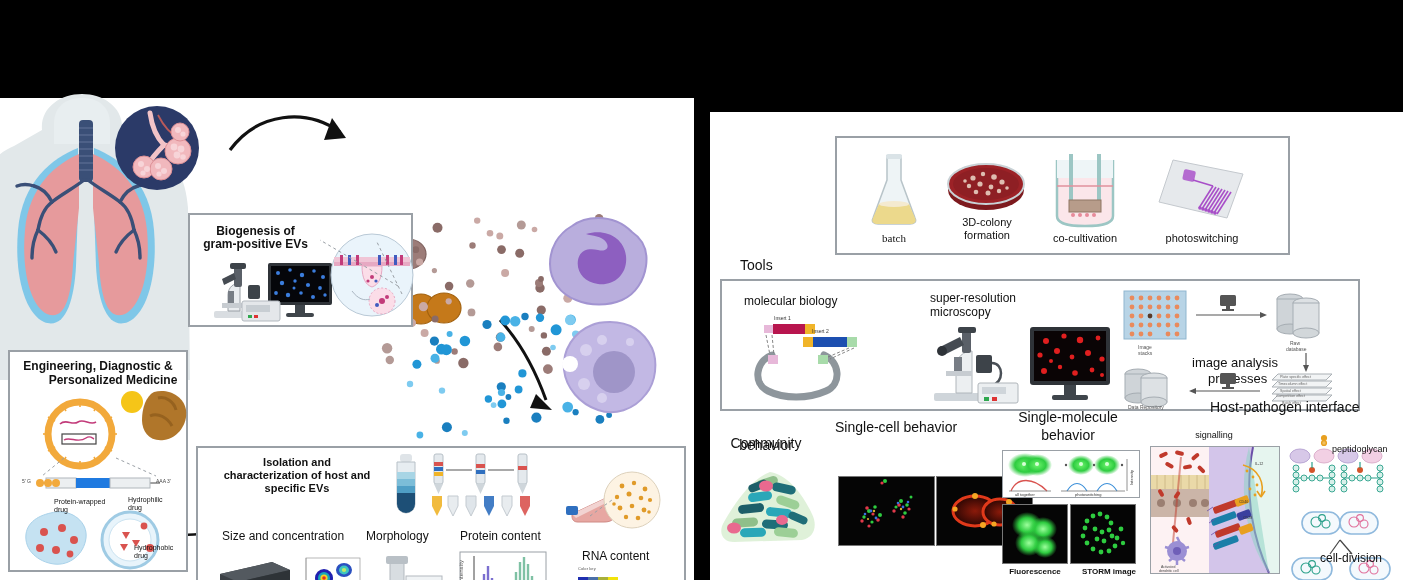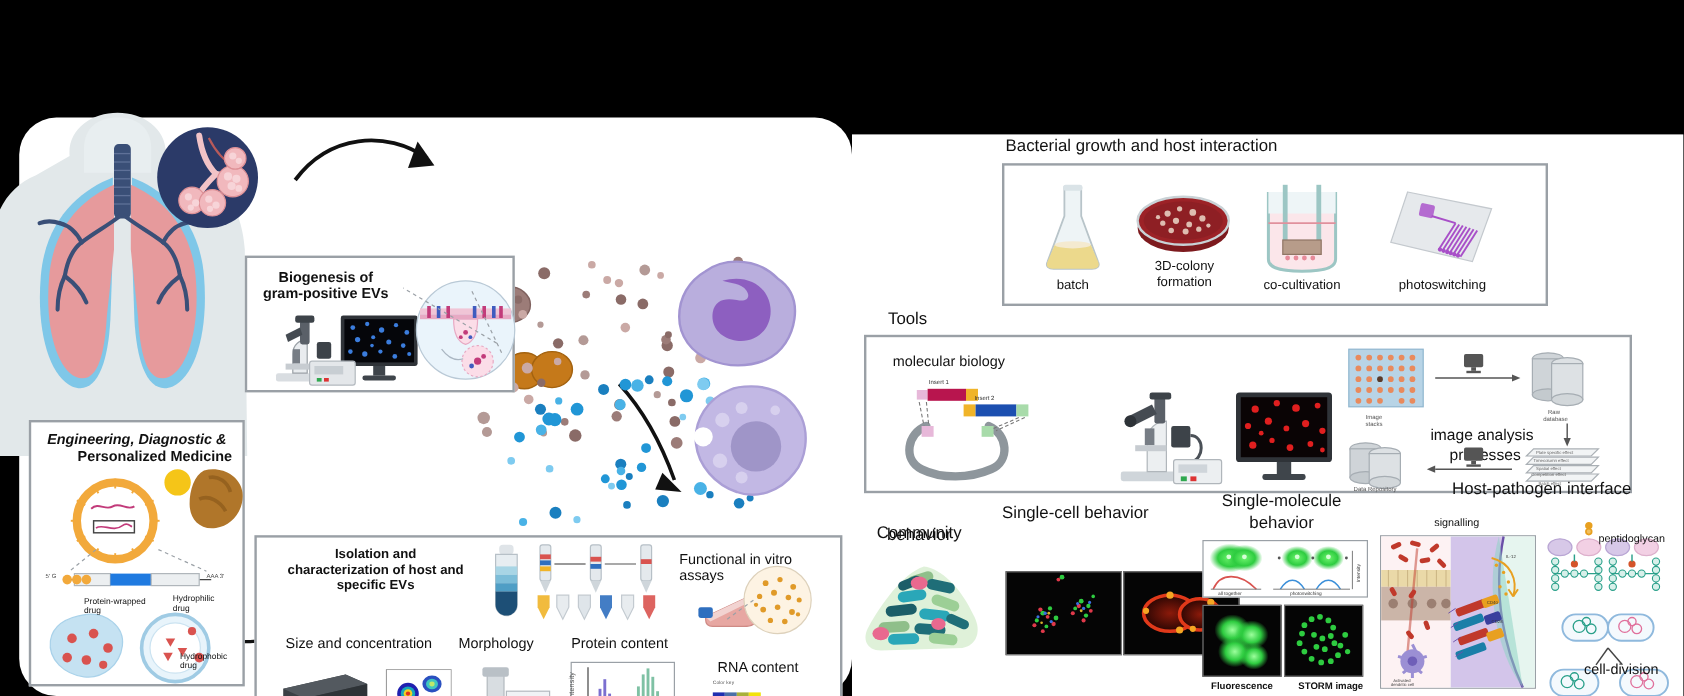--- a/index.html
+++ b/index.html
@@ -8,21 +8,21 @@
     width:1403px; height:580px;
     background:#000;
     font-family:"Liberation Sans", sans-serif;
     overflow:hidden;
     position:relative;
   }
   .stage { position:absolute; inset:0; }
 
   
   .panel { position:absolute; background:#fff; }
-  #panel-left  { left:16px;    top:98px;  width:694px;  height:482px;border-radius:31px; }
+  #panel-left  { left:0;    top:98px;  width:694px;  height:482px; }
   #panel-right { left:710px; top:112px; width:693px; height:468px; }
 
   .box { position:absolute; border:2px solid #9aa0a6; background:#fff; }
   .lbl { position:absolute; color:#111; line-height:1.12; }
   .ctr { text-align:center; }
   .bold { font-weight:bold; }
 
   
   .art { position:absolute; }
   svg { display:block; overflow:visible; }
@@ -365,21 +365,21 @@
     </div>
 
     <div class="art" style="left:280px; top:140px; width:130px; height:60px;">
       <svg width="130" height="60" viewBox="0 0 130 60">
         <line x1="118" y1="48" x2="40" y2="2" stroke="#9aa0a6" stroke-dasharray="3 3"></line>
         <line x1="122" y1="56" x2="96" y2="2" stroke="#9aa0a6" stroke-dasharray="3 3"></line>
       </svg>
     </div>
 
     <div class="box" style="left:8px; top:252px; width:180px; height:222px;">
-      <div class="lbl t12 bold ctr" style="left:0; top:8px; width:176px;font-style:italic;">Engineering, Diagnostic &amp;</div>
+      <div class="lbl t12 bold ctr" style="left:0; top:8px; width:176px;">Engineering, Diagnostic &amp;</div>
       <div class="lbl t12 bold ctr" style="left:0; top:22px; width:206px;">Personalized Medicine</div>
 
       <div class="art" style="left:28px; top:44px; width:84px; height:78px;">
         <svg width="84" height="78" viewBox="0 0 84 78">
           <circle cx="42" cy="38" r="32" fill="none" stroke="#f2a93b" stroke-width="7"></circle>
           <circle cx="42" cy="38" r="26" fill="#fff"></circle>
           <g stroke="#f2a93b" stroke-width="1.6">
             <line x1="42" y1="3" x2="42" y2="11"></line>
               <line x1="60" y1="8" x2="56" y2="15"></line>
             <line x1="74" y1="21" x2="67" y2="25"></line>
@@ -507,21 +507,20 @@
             <path d="M56 44 h10 v10 l-5 10 l-5 -10 Z" fill="#2f6fbf" opacity=".9"></path>
             <path d="M74 44 h10 v10 l-5 10 l-5 -10 Z" fill="#e8ecef" stroke="#c3cad0"></path>
             <path d="M92 44 h10 v10 l-5 10 l-5 -10 Z" fill="#d9534f" opacity=".9"></path>
           </g>
         </svg>
       </div>
 
       <div class="lbl t12" style="left:24px; top:82px;">Size and concentration</div>
       <div class="lbl t12" style="left:168px; top:82px;">Morphology</div>
       <div class="lbl t12" style="left:262px; top:82px;">Protein content</div>
-      <div class="lbl t12" style="left:352px; top:12px;">Functional in vitro assays</div>
       <div class="lbl t12" style="left:384px; top:102px;">RNA content</div>
 
       <div class="art" style="left:20px; top:112px; width:74px; height:68px;">
         <svg width="74" height="68" viewBox="0 0 74 68">
           <path d="M2 14 L54 2 L72 10 L72 58 L20 66 L2 58 Z" fill="#3b4045"></path>
           <path d="M2 14 L54 2 L72 10 L20 22 Z" fill="#53595f"></path>
           <path d="M20 22 L72 10 L72 58 L20 66 Z" fill="#2e3337"></path>
           <rect x="26" y="30" width="34" height="16" fill="#22262a"></rect>
           <rect x="26" y="52" width="8" height="8" fill="#c0392b"></rect>
           <rect x="6" y="24" width="8" height="26" fill="#44494e"></rect>
@@ -629,33 +628,32 @@
           <rect x="30" y="5" width="10" height="8" fill="#f2e30a"></rect>
         </svg>
       </div>
       <div class="lbl micro" style="left:380px; top:119px;">Color key</div>
 
     </div>
   </div>
 
   <div class="panel" id="panel-right">
 
-    <div class="lbl t14" style="left:128px; top:2px;">Bacterial growth and host interaction</div>
 
     <div class="box" style="left:125px; top:24px; width:455px; height:119px;">
 
       <div class="art" style="left:32px; top:16px; width:50px; height:72px;">
         <svg width="50" height="72" viewBox="0 0 50 72">
           <path d="M18 2 h14 v24 L46 64 C48 68 45 70 41 70 L9 70 C5 70 2 68 4 64 L18 26 Z" fill="#eef4f6" stroke="#b8c4c9" stroke-width="1.5"></path>
           <path d="M10 50 L40 50 L46 64 C48 68 45 70 41 70 L9 70 C5 70 2 68 4 64 Z" fill="#ecd98c"></path>
           <ellipse cx="25" cy="50" rx="15" ry="3" fill="#f4ead0"></ellipse>
           <rect x="17" y="0" width="16" height="5" rx="2" fill="#dae3e7"></rect>
         </svg>
       </div>
-      <div class="lbl t11 ctr" style="left:24px; top:94px; width:66px;">batch</div>
+      <div class="lbl t11 ctr" style="left:24px; top:94px; width:66px;font-family:Liberation Serif, serif;">batch</div>
 
       <div class="art" style="left:110px; top:22px; width:78px; height:52px;">
         <svg width="78" height="52" viewBox="0 0 78 52">
           <ellipse cx="39" cy="30" rx="38" ry="20" fill="#7d1a1e"></ellipse>
           <ellipse cx="39" cy="24" rx="38" ry="20" fill="#9c2227" stroke="#c9d2d6" stroke-width="2"></ellipse>
           <ellipse cx="39" cy="24" rx="33" ry="16" fill="#8e1f24"></ellipse>
           <g fill="#e7cfc0" opacity=".9">
             <circle cx="26" cy="18" r="2.6"></circle>
               <circle cx="36" cy="14" r="2.2"></circle>
               <circle cx="47" cy="17" r="2.8"></circle>
@@ -739,20 +737,21 @@
             <path d="M16 24 L20 44"></path>
               <path d="M22 24 L24 44"></path>
             <path d="M99 37 L78 46"></path>
               <path d="M104 37 L80 48"></path>
           </g>
           <text x="24" y="9" font-size="5" fill="#333" font-family="'Liberation Sans',sans-serif">Insert 1</text>
           <text x="62" y="22" font-size="5" fill="#333" font-family="'Liberation Sans',sans-serif">Insert 2</text>
         </svg>
       </div>
 
+      <div class="lbl t12" style="left:208px; top:10px; width:140px; line-height:1.2;">super-resolution microscopy</div>
 
       <div class="art" style="left:190px; top:46px; width:200px; height:78px;">
         <svg width="200" height="78" viewBox="0 0 200 78">
 
           <rect x="22" y="66" width="66" height="8" rx="2" fill="#cfd5da"></rect>
           <path d="M44 66 L44 40 C44 30 52 24 60 24 L60 66 Z" fill="#eceff1" stroke="#b0b6bb"></path>
           <rect x="50" y="4" width="9" height="22" rx="2" fill="#5a6068"></rect>
           <rect x="46" y="0" width="18" height="6" rx="2" fill="#3d4349"></rect>
           <path d="M28 20 L48 10 L52 18 L32 28 Z" fill="#454b52"></path>
           <circle cx="30" cy="24" r="5" fill="#2e3338"></circle>

